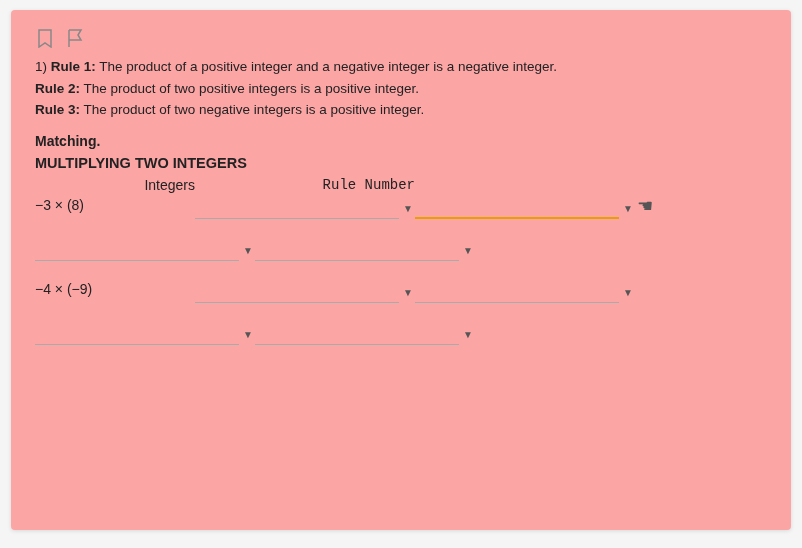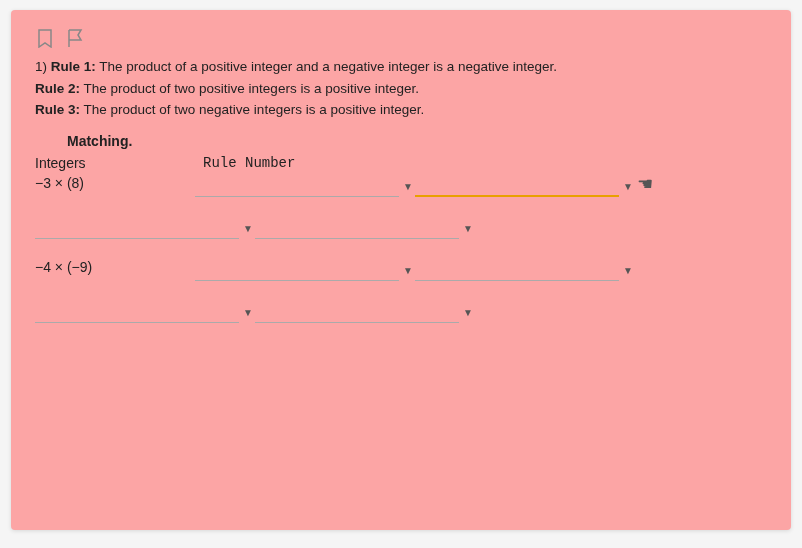--- a/index.html
+++ b/index.html
@@ -54,37 +54,37 @@
     }
 
     .rules-text .rule-label {
       font-weight: bold;
     }
 
     .matching-label {
       font-weight: bold;
       font-size: 14px;
       margin-bottom: 6px;
-      margin-left: 32px;
     }
 
     .table-title {
       font-weight: bold;
       font-size: 14.5px;
       margin-bottom: 6px;
       text-transform: uppercase;
     }
 
     .table-header {
       display: flex;
-      gap: 8px;
+      gap: 0;
       margin-bottom: 2px;
       font-size: 14px;
       font-weight: normal;
       color: #222;
+      text-align: right;
     }
 
     .col-integers { width: 160px; }
     .col-product { width: 220px; }
     .col-rulenumber { width: 220px; font-family: Liberation Mono, monospace; }
 
     .table-row {
       display: flex;
       align-items: center;
       margin-bottom: 18px;
@@ -174,20 +174,21 @@
 
   <div class="question-block">
     <div class="rules-text">
       <span>1)</span>
       <span class="rule-label">Rule 1:</span><span> The product of a positive integer and a negative integer is a negative integer.</span><br>
       <span class="rule-label">Rule 2:</span><span> The product of two positive integers is a positive integer.</span><br>
       <span class="rule-label">Rule 3:</span><span> The product of two negative integers is a positive integer.</span>
     </div>
 
     <div class="matching-label">Matching.</div>
+    <div class="table-title">MULTIPLYING TWO INTEGERS</div>
 
     <div class="table-header">
       <div class="col-integers">Integers</div>
       <div class="col-rulenumber">Rule Number</div>
     </div>
 
     <div class="table-row">
       <div class="cell-integers">−3 × (8)</div>
       <div class="cell-product">
         <div class="dropdown-line">

